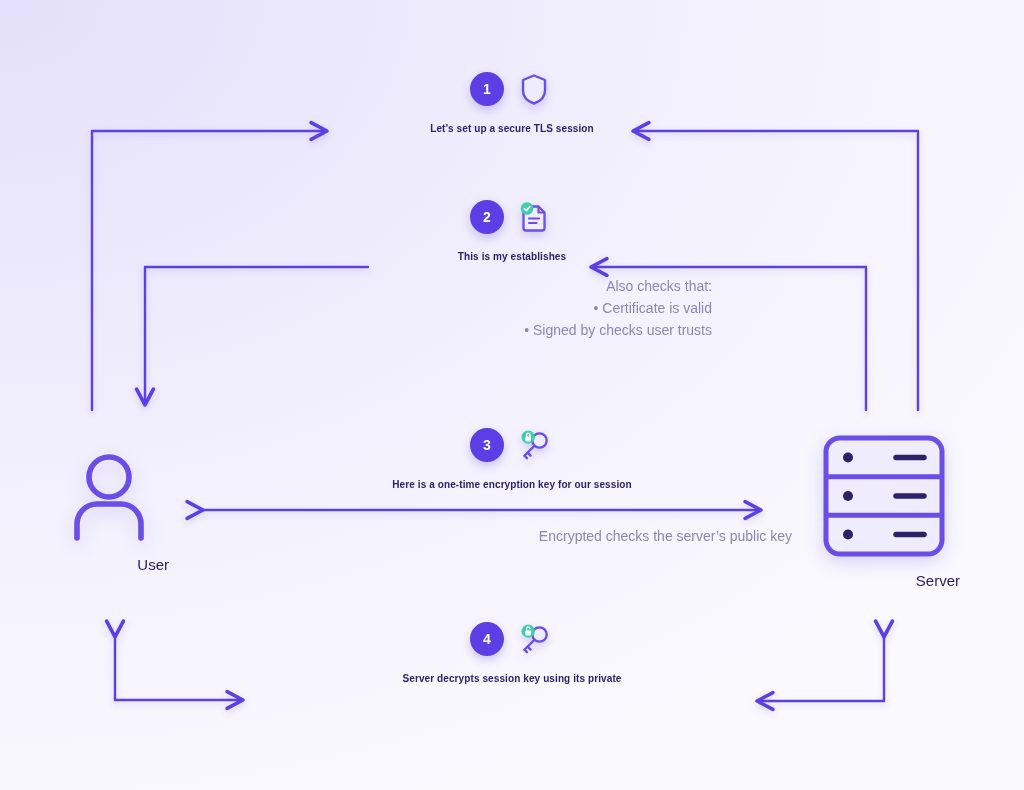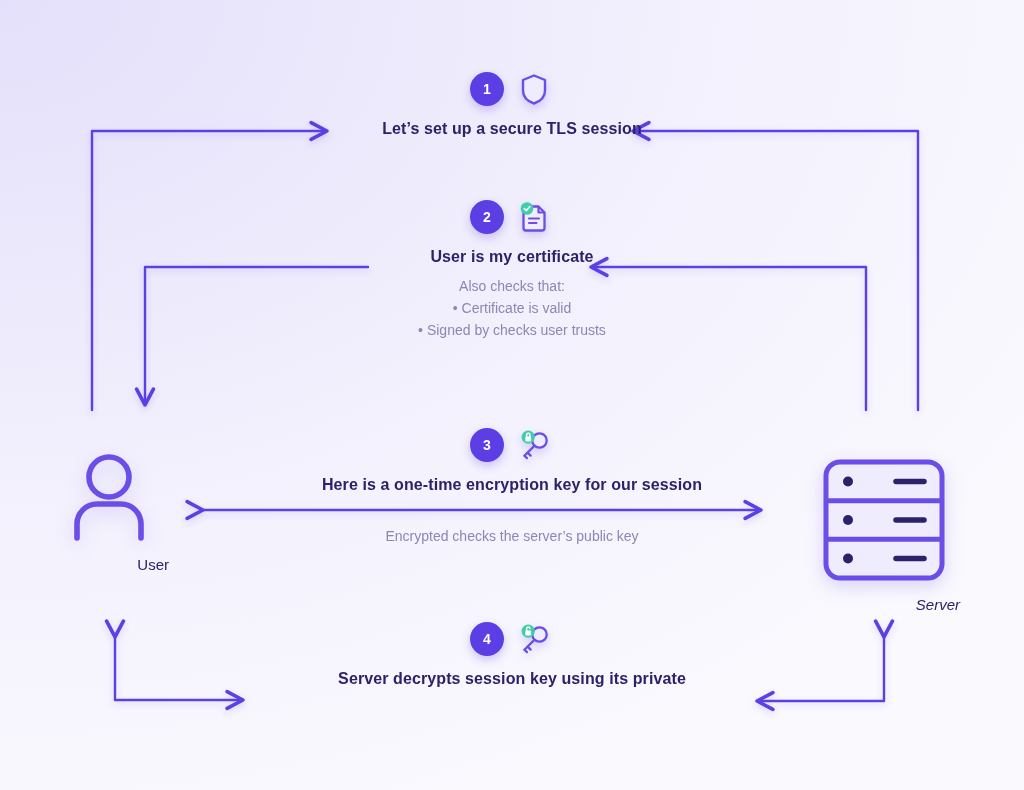--- a/index.html
+++ b/index.html
@@ -22,42 +22,42 @@
     width:34px;height:34px;border-radius:50%;
     background:#5B3FE4;color:#ffffff;
     font-size:14px;font-weight:600;
     display:flex;align-items:center;justify-content:center;
     box-shadow:0 4px 10px rgba(91,63,228,.28);
   }
   .glyph{width:40px;height:40px;position:relative;}
   .glyph svg{display:block;width:40px;height:40px;
     filter:drop-shadow(0 4px 5px rgba(91,63,228,.22));}
   .title{
-    color:#2E2169;font-size:16px;font-weight:700;
+    color:#2E2169;font-size:10px;font-weight:700;
     letter-spacing:.1px;line-height:21px;margin-top:6px;white-space:nowrap;
   }
   .title.wrap{white-space:normal;}
   .sub{
     color:#8C86B4;font-size:14px;font-weight:400;line-height:22px;margin-top:8px;
   }
-  .sub .ln{display:block;white-space:nowrap;}
+  .sub .ln{display:block;white-space:nowrap;text-align:right;}
 
   
   .endpoint{position:absolute;text-align:right;}
   .endpoint .ep-ico{display:flex;align-items:center;justify-content:center;}
   .endpoint .ep-ico svg{filter:drop-shadow(0 6px 9px rgba(91,63,228,.20));}
   .ep-label{color:#2E2169;font-size:15px;font-weight:400;margin-top:10px;}
 
   
   #step1{left:312px;top:66px;width:400px;}
   #step2{left:312px;top:194px;width:400px;}
   #step3{left:232px;top:422px;width:560px;}
   #step4{left:292px;top:616px;width:440px;}
   #user{left:49px;top:450px;width:120px;}
-  #server{left:808px;top:454px;width:152px;font-style:italic;}
+  #server{left:808px;top:430px;width:152px;}
 </style>
 </head>
 <body>
 
 <div class="stage">
 
   <svg class="wires" viewBox="0 0 1024 790" xmlns="http://www.w3.org/2000/svg">
     <defs>
       <marker id="ah" markerWidth="9" markerHeight="9" refX="7.2" refY="4.5" orient="auto" markerUnits="strokeWidth">
         <path d="M1,1 L7.6,4.5 L1,8" fill="none" stroke="#5B3FE4" stroke-width="1.5" stroke-linecap="round" stroke-linejoin="round"></path>
@@ -105,21 +105,21 @@
         <svg viewBox="0 0 40 40">
           <path d="M12 9.5 h12.5 L30.5 15.5 V31 a2.5 2.5 0 0 1 -2.5 2.5 H12
                    a2.5 2.5 0 0 1 -2.5 -2.5 V12 A2.5 2.5 0 0 1 12 9.5 Z" fill="#EFECFD" stroke="#6B4DE8" stroke-width="2.3" stroke-linejoin="round"></path>
           <path d="M24.5 9.5 V15.5 H30.5" fill="none" stroke="#6B4DE8" stroke-width="2.2" stroke-linejoin="round"></path>
           <path d="M15 21.5 h10 M15 26 h7.5" stroke="#6B4DE8" stroke-width="2.1" stroke-linecap="round"></path>
           <circle cx="13" cy="11.5" r="6.3" fill="#3DCFA8"></circle>
           <path d="M10.3 11.6 L12.3 13.6 L15.8 9.6" fill="none" stroke="#ffffff" stroke-width="1.7" stroke-linecap="round" stroke-linejoin="round"></path>
         </svg>
       </div>
     </div>
-    <div class="title">User is my certificate</div>
+    <div class="title">This is my establishes</div>
     <div class="sub">
       <span class="ln">Also checks that:</span>
       <span class="ln">•  Certificate is valid</span>
       <span class="ln">•  Signed by checks user trusts</span>
     </div>
   </div>
 
   <div class="step" id="step3">
     <div class="badge-row">
       <div class="num">3</div>

